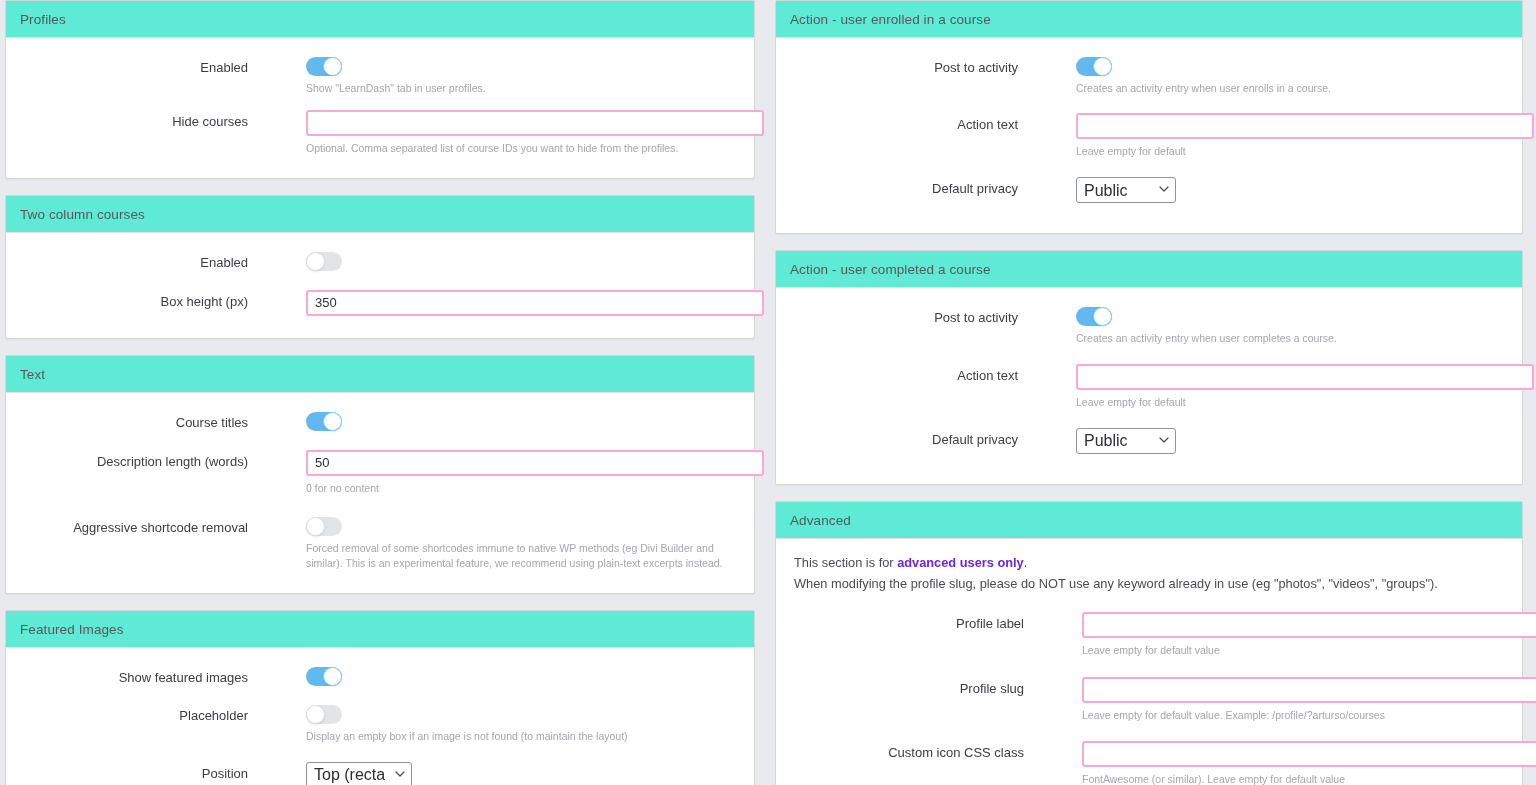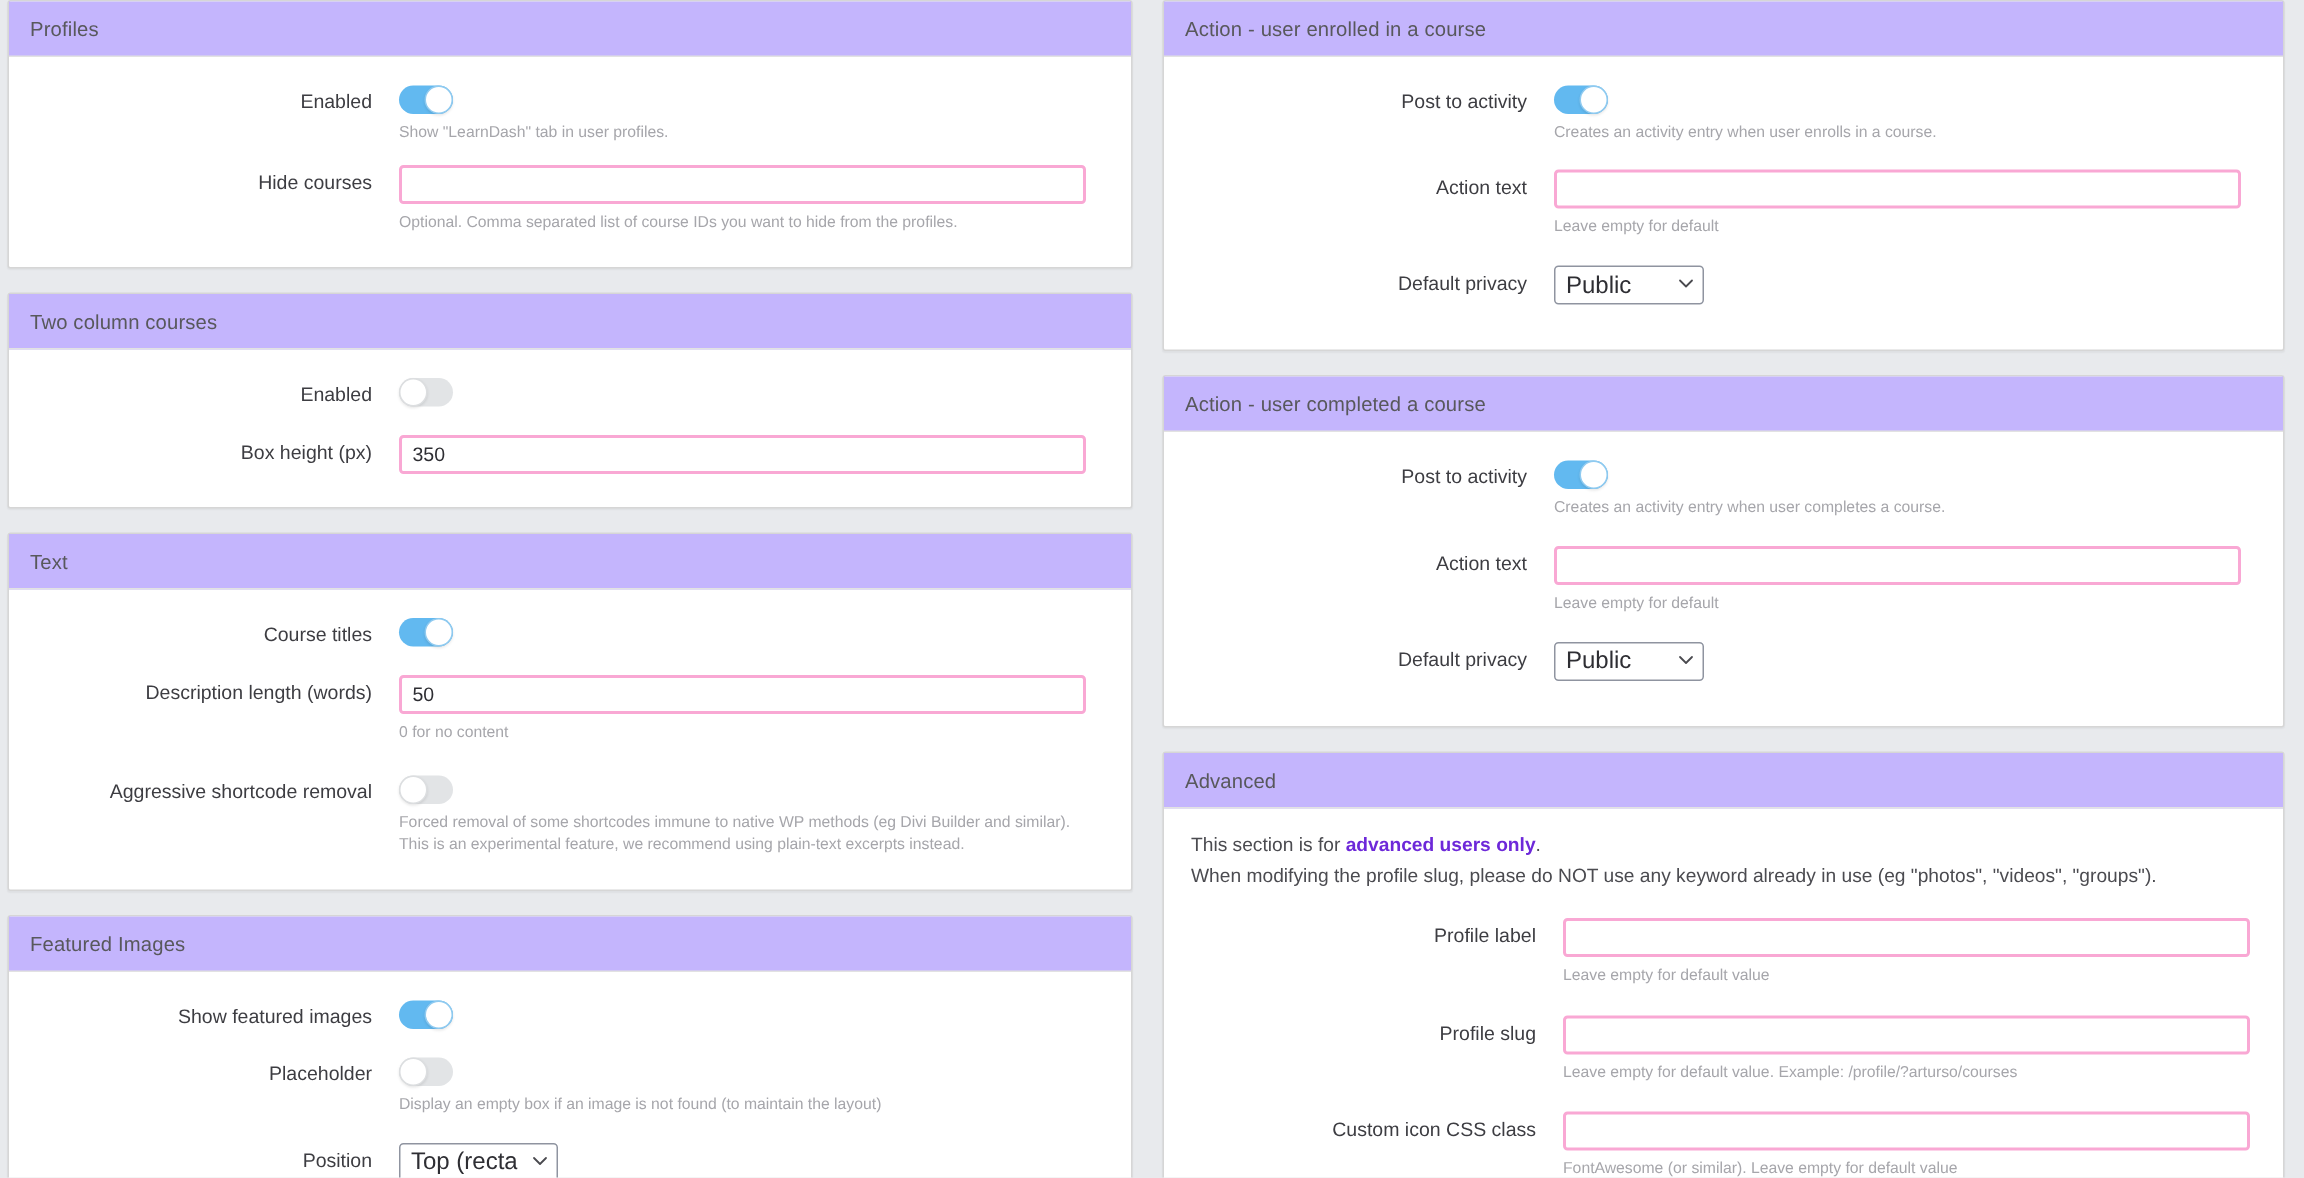--- a/index.html
+++ b/index.html
@@ -27,36 +27,37 @@
 
   
   .panel {
     background: #ffffff;
     border: 1px solid #d6d6d6;
     border-radius: 2px;
     box-shadow: 0 1px 1px rgba(0,0,0,.045);
     margin-bottom: 16px;
   }
   .panel-head {
-    background: #c4b5fd;
+    background: #5eead4;
     border-bottom: 1px solid #e2e2e2;
     padding: 11px 14px 10px 14px;
     font-size: 13.5px;
     color: #58585c;
     letter-spacing: .1px;
   }
   .panel-body {
     padding: 18px 14px 22px 14px;
   }
 
   
   .row {
     display: flex;
     align-items: flex-start;
     margin-bottom: 14px;
+    gap: 40px;
   }
   .row:last-child { margin-bottom: 0; }
   .row-label {
     width: 246px;
     min-width: 246px;
     text-align: right;
     padding-right: 18px;
     padding-top: 3px;
     font-size: 13px;
     color: #3d3d42;

